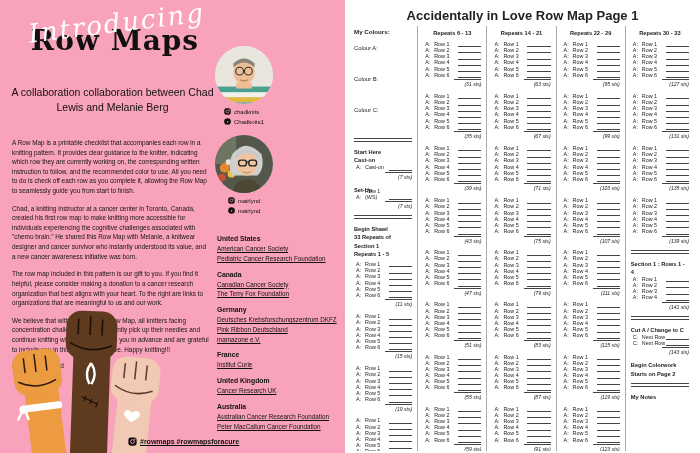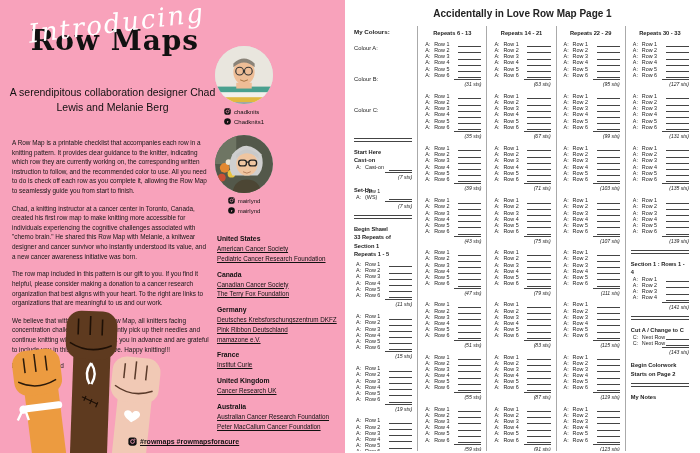--- a/index.html
+++ b/index.html
@@ -19,21 +19,21 @@
   .handles{margin:4px 0 10px 0;display:flex;flex-direction:column;gap:3px;align-items:flex-start;}
   .handle{display:flex;align-items:center;gap:3px;font-size:6px;color:#111;cursor:pointer;}
   .charities{position:absolute;left:217px;top:228px;width:126px;color:#111;}
   .charities .country{font-weight:bold;font-size:6.8px;margin:7px 0 2px 0;}
   .charities .org{display:block;font-size:6.3px;line-height:1.55;color:#111;text-decoration:underline;cursor:pointer;}
   .fists{position:absolute;left:0;bottom:0;}
   .hashtags{position:absolute;left:128px;bottom:7px;display:flex;align-items:center;gap:3px;font-size:7px;color:#111;}
   .hashtags span{text-decoration:underline;font-weight:bold;cursor:pointer;}
   
   .right-page{position:absolute;left:345px;top:0;width:355px;height:453px;background:#fff;}
-  .rp-title{position:absolute;top:8px;left:0;width:100%;text-align:center;font-weight:bold;font-size:10px;color:#222;}
+  .rp-title{position:absolute;top:8px;left:0;width:100%;text-align:center;font-weight:bold;font-size:13px;color:#222;}
   .columns{position:absolute;top:26px;left:4px;right:6px;bottom:2px;display:flex;}
   .col{flex:1;padding:2px 5px 0 5px;overflow:hidden;color:#222;}
   .col + .col{border-left:1px solid #aaa;}
   .colhead{font-weight:bold;font-size:5.7px;text-align:center;margin:2px 0 5px 0;}
   .bold{font-weight:bold;font-size:5.7px;line-height:1.45;}
   .mc{margin-bottom:8px;font-size:6.2px;}
   .cfield{font-size:5.8px;margin-bottom:25px;}
   .divider{border-top:1px solid #444;border-bottom:1px solid #444;height:2px;margin:5px 0 6px 0;}
   .group{margin-bottom:6px;}
   .row{display:flex;align-items:flex-end;height:6.2px;font-size:5.4px;line-height:1;}
@@ -46,21 +46,21 @@
 </head>
 <body>
 
 <div class="spread">
 
   <div class="left-page">
     <div class="title-wrap">
       <div class="script">Introducing</div>
       <h1 class="rowmaps">Row Maps</h1>
     </div>
-    <div class="subtitle">A serendipitous collaboration designer Chad Lewis and Melanie Berg</div>
+    <div class="subtitle">A collaboration collaboration between Chad Lewis and Melanie Berg</div>
 
     <div class="paragraphs" id="paragraphs">
         <p>A Row Map is a printable checklist that accompanies each row in a knitting pattern. It provides clear guidance to the knitter, indicating which row they are currently working on, the corresponding written instruction to follow, and the recommended color to use. All you need to do is check off each row as you complete it, allowing the Row Map to seamlessly guide you from start to finish.</p>
         <p>Chad, a knitting instructor at a cancer center in Toronto, Canada, created his first row map to make knitting more accessible for individuals experiencing the cognitive challenges associated with "chemo brain." He shared this Row Map with Melanie, a knitwear designer and cancer survivor who instantly understood its value, and a new cancer awareness initiative was born.</p>
         <p>The row map included in this pattern is our gift to you. If you find it helpful, please consider making a donation to a cancer research organization that best aligns with your heart. To the right are links to organizations that are meaningful to us and our work.</p>
         <p>We believe that with the help of a Row Map, all knitters facing concentration challenges can confidently pick up their needles and continue knitting with ease. We thank you in advance and are grateful to include you in this beautiful initiative. Happy knitting!!!</p>
         <div class="signature">Melanie and Chad</div>
       </div>
 
     <div class="people">

